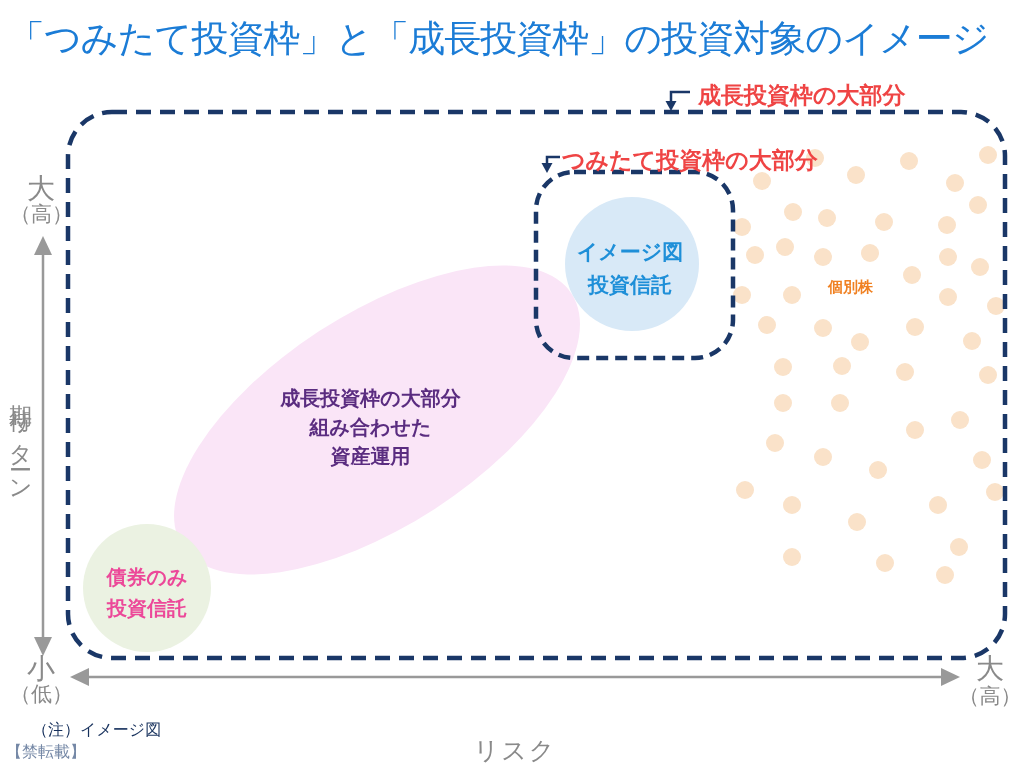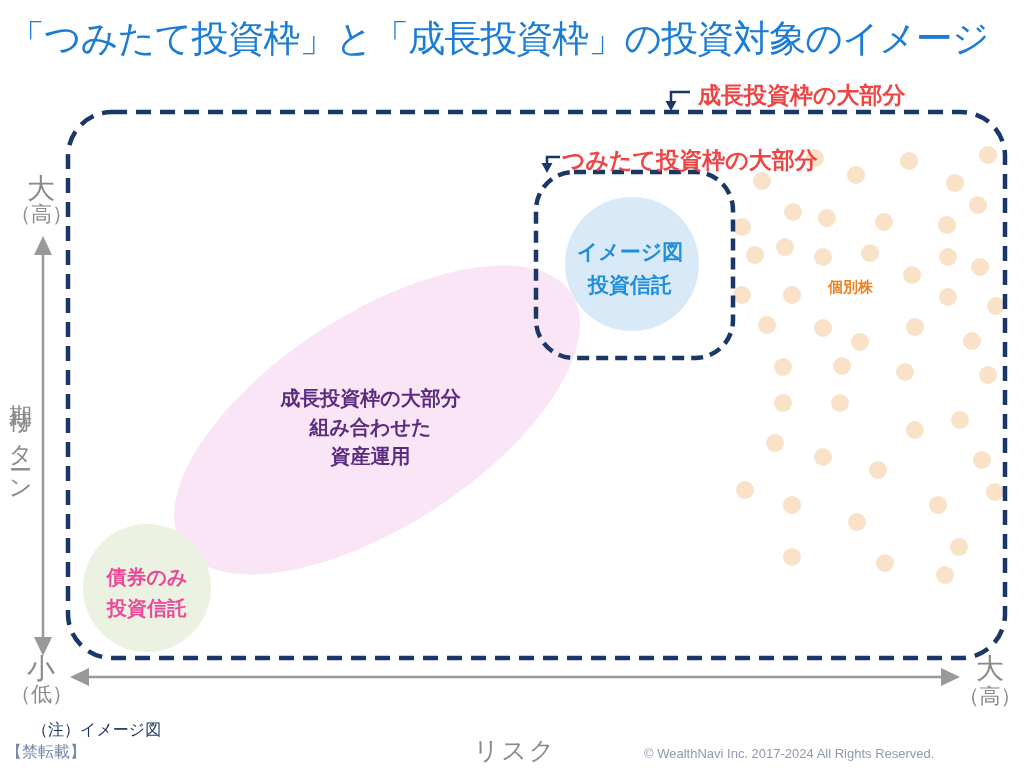--- a/index.html
+++ b/index.html
@@ -151,14 +151,13 @@
   <div class="abs y-axis-label">期待リターン</div>
   <div class="abs axis-gray y-bot-big">小</div>
   <div class="abs axis-gray y-bot-paren">（低）</div>
 
   <div class="abs axis-gray x-label">リスク</div>
   <div class="abs axis-gray x-right-big">大</div>
   <div class="abs axis-gray x-right-paren">（高）</div>
 
   <div class="abs note">（注）イメージ図</div>
   <div class="abs kinshi">【禁転載】</div>
-  <div class="abs copyright">© WealthNavi Inc. 2017-2024 All Rights Reserved.</div>
 </div>
 
 </body></html>

